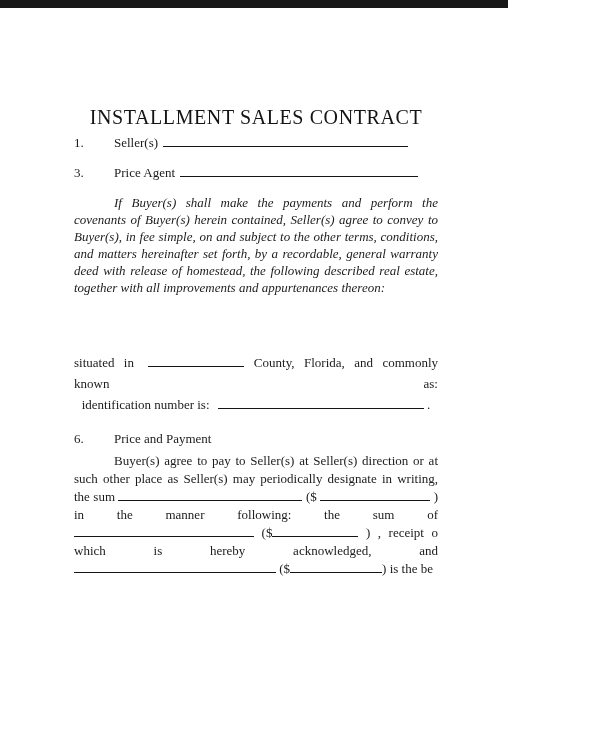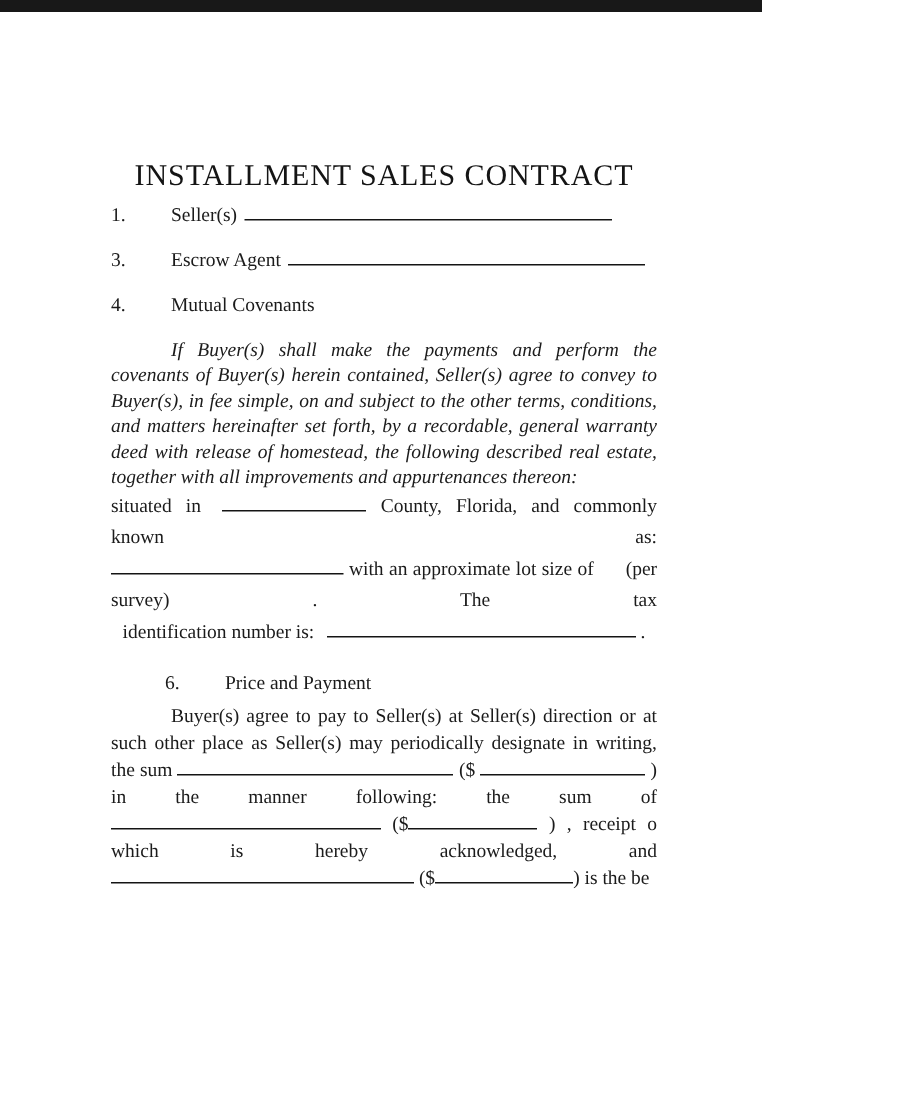--- a/index.html
+++ b/index.html
@@ -15,63 +15,54 @@
     margin-top:96px; text-align:center; font-size:20px; font-weight:400;
     letter-spacing:0.6px; line-height:26px; color:#141414;
   }
   .list { margin-top:4px; }
   .li { line-height:17px; margin-bottom:13px; white-space:nowrap; }
   .num { display:inline-block; width:40px; }
   .bl { display:inline-block; border-bottom:1.3px solid #141414; margin-left:5px; }
   .bl.nolm { margin-left:0; }
   .w245 { width:245px; }
   .para1 { margin-top:3px; line-height:17px; text-align:justify; text-indent:40px;font-style:italic; }
-  .situated { line-height:21px; }
+  .situated { margin-top:56px; line-height:21px; }
   .jline { text-align:justify; text-align-last:justify; }
   .lline { text-align:center; }
   .clause5 { margin-top:9px; line-height:17px; text-align:justify; }
-  .clause6 { margin-top:15px; line-height:17px;margin-left:36px; }
+  .clause6 { margin-top:15px; line-height:17px; }
   .pay { margin-top:5px; line-height:18px; text-align:justify; text-indent:40px; }
   .gap12 { display:inline-block; width:14px; }
 </style>
 </head>
 <body>
 
 <div class="page">
   <div class="topbar"></div>
 
   <div class="content">
 
     <h1 class="doc-title">INSTALLMENT SALES CONTRACT</h1>
 
     <div class="list">
       <div class="li">
         <span class="num">1.</span><span>Seller(s)</span><span class="bl w245"></span>
       </div>
       <div class="li">
-        <span class="num">3.</span><span>Escrow Agent</span><span class="bl" style="width:238px"></span>
-      </div>
-      <div class="li">
-        <span class="num">4.</span><span>Mutual Covenants</span>
+        <span class="num">3.</span><span>Price Agent</span><span class="bl" style="width:238px"></span>
       </div>
     </div>
 
     <p class="para1">If Buyer(s) shall make the payments and perform the covenants of Buyer(s) herein contained, Seller(s) agree to convey to Buyer(s), in fee simple, on and subject to the other terms, conditions, and matters hereinafter set forth, by a recordable, general warranty deed with release of homestead, the following described real estate, together with all improvements and appurtenances thereon:</p>
 
     <div class="situated">
       <div class="jline">
         <span>situated in</span>
         <span class="bl" style="width:96px"></span>
         <span>County, Florida, and commonly known as:</span>
-      </div>
-      <div class="jline">
-        <span class="bl nolm" style="width:155px"></span>
-        <span>with an approximate lot size of</span>
-        <span class="gap12"></span>
-        <span>(per survey) .  The tax</span>
       </div>
       <div class="lline">
         <span>identification number is:</span>
         <span class="bl" style="width:206px"></span>
         <span>.</span>
       </div>
     </div>
 
 
     <div class="clause6">

